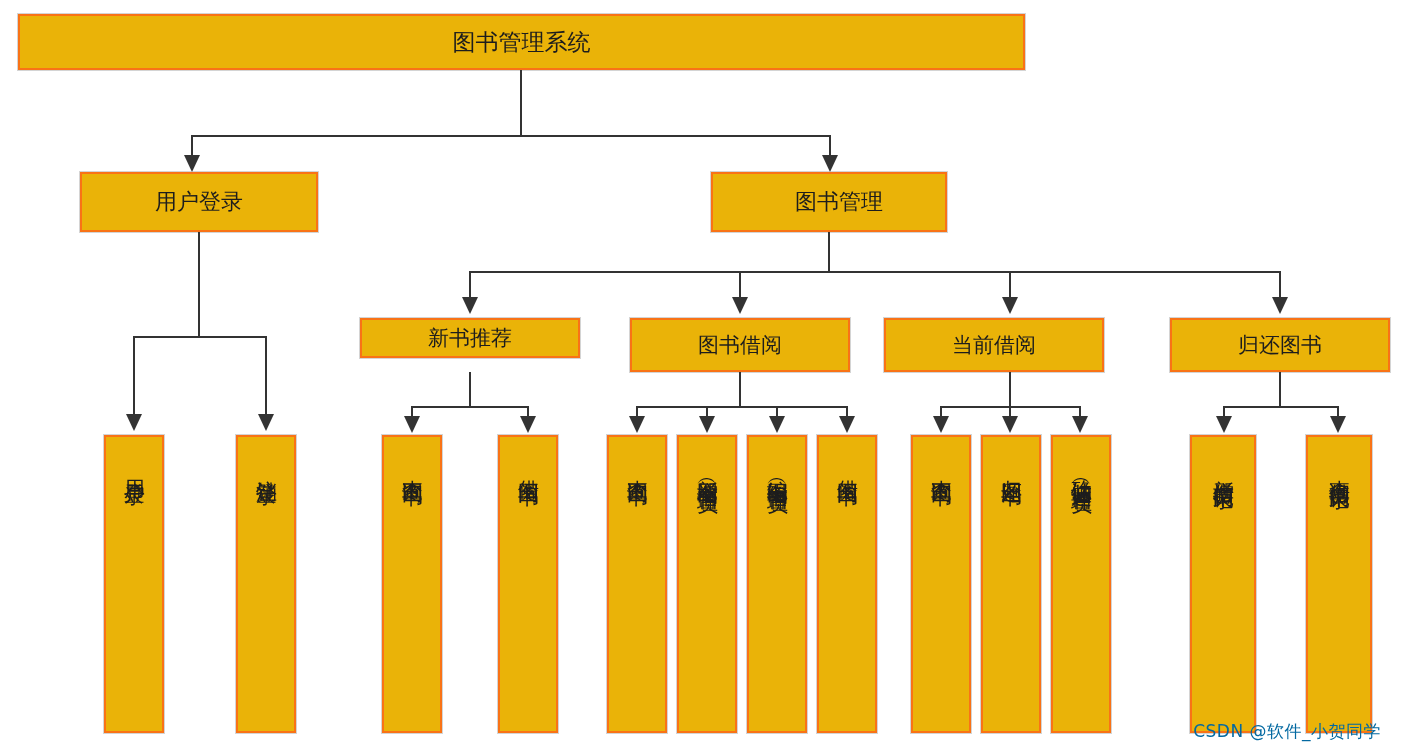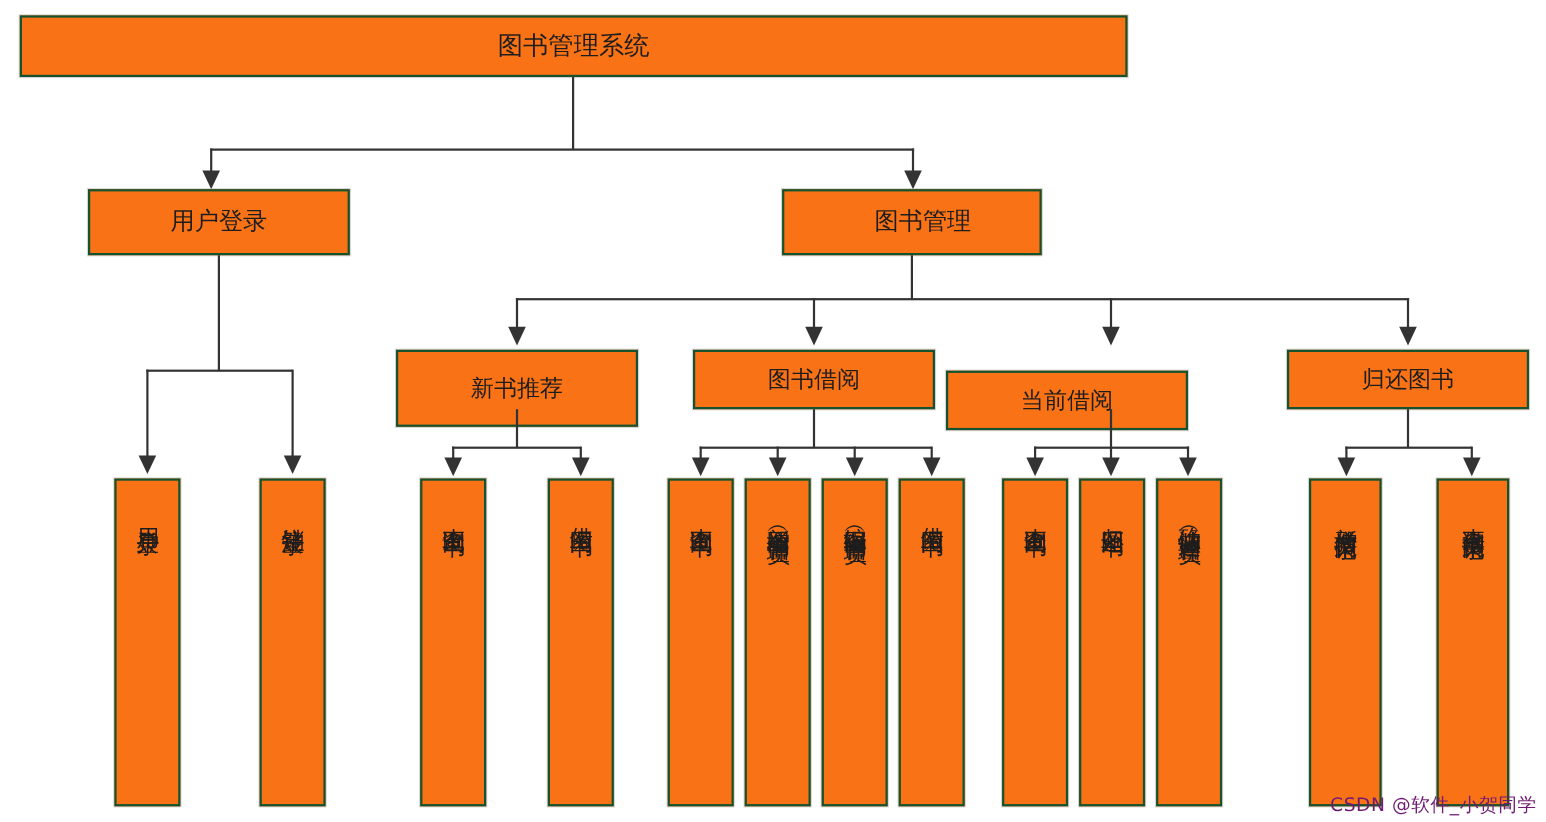--- a/index.html
+++ b/index.html
@@ -15,22 +15,22 @@
     width: 1405px;
     height: 747px;
     background: #ffffff;
     overflow: hidden;
   }
 
   
   .node {
     position: absolute;
     box-sizing: border-box;
-    background: #f97316;
-    border: 2px solid #14532d;
+    background: #eab308;
+    border: 2px solid #f97316;
     box-shadow: 0 0 0 1px rgba(160,160,160,0.45);
     display: flex;
     align-items: center;
     justify-content: center;
     color: #1d1d1d;
     text-align: center;
     line-height: 1.15;
   }
   .node.root {
     font-size: 23px;
@@ -67,24 +67,24 @@
     width: 0;
     height: 0;
     border-left: 8px solid transparent;
     border-right: 8px solid transparent;
     border-top: 17px solid #333333;
   }
 
   
   #watermark {
     position: absolute;
-    right: 8px;
+    right: 24px;
     bottom: 4px;
     font-size: 17px;
-    color: #701a75;
+    color: #0369a1;
     white-space: nowrap;
     letter-spacing: 0.5px;
   }
 </style>
 </head>
 <body>
 
 <div id="canvas">
 
   <div class="node root" style="left:18px; top:14px; width:1007px; height:56px;">
@@ -123,27 +123,27 @@
 
   <div class="ln v" style="left:739px; top:271px; width:2px; height:28px;"></div>
   <div class="arrow" style="left:732px; top:297px;"></div>
 
   <div class="ln v" style="left:1009px; top:271px; width:2px; height:28px;"></div>
   <div class="arrow" style="left:1002px; top:297px;"></div>
 
   <div class="ln v" style="left:1279px; top:271px; width:2px; height:28px;"></div>
   <div class="arrow" style="left:1272px; top:297px;"></div>
 
-  <div class="node level3" style="left:360px; top:318px; width:220px; height:70px;justify-content:center;">
+  <div class="node level3" style="left:360px; top:318px; width:220px; height:40px;justify-content:center;">
     <span>新书推荐</span>
   </div>
   <div class="node level3" style="left:630px; top:318px; width:220px; height:54px;">
     <span>图书借阅</span>
   </div>
-  <div class="node level3" style="left:860px; top:318px; width:220px; height:54px;margin-top:19px;">
+  <div class="node level3" style="left:884px; top:318px; width:220px; height:54px;">
     <span>当前借阅</span>
   </div>
   <div class="node level3" style="left:1170px; top:318px; width:220px; height:54px;">
     <span>归还图书</span>
   </div>
 
   <div class="ln v" style="left:469px; top:372px; width:2px; height:35px;"></div>
   <div class="ln h" style="left:411px; top:406px; width:117px; height:2px;"></div>
   <div class="ln v" style="left:411px; top:406px; width:2px; height:12px;"></div>
   <div class="arrow" style="left:404px; top:416px;"></div>

